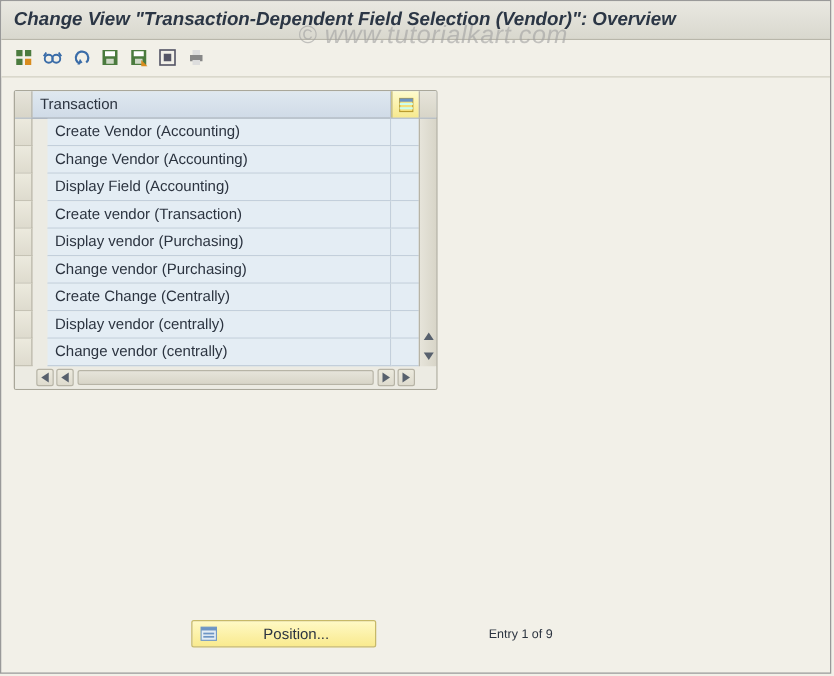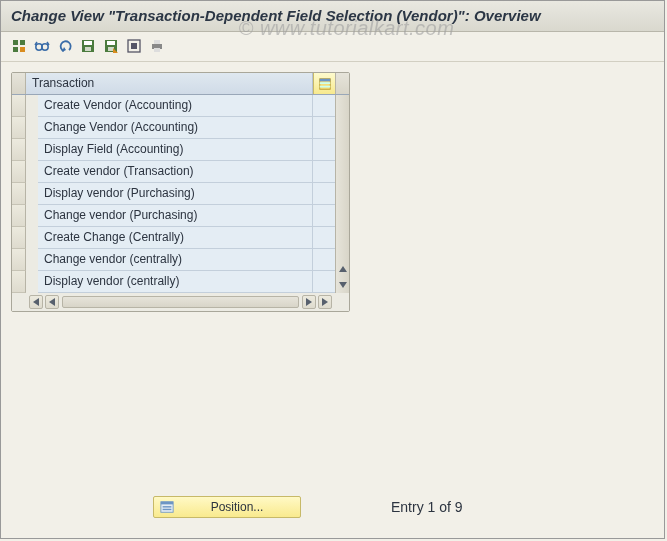--- a/index.html
+++ b/index.html
@@ -195,21 +195,21 @@
       font-size:12px;
       color:#2c3440;
       cursor:pointer;
       gap:6px;
     }
     .position-btn svg { width:14px; height:14px; flex:none; }
     .position-btn span { flex:1; text-align:center; }
     .entry-status {
       position:absolute;
       left: 390px;
-      font-size:14px;
+      font-size:10px;
       color:#2c3440;
     }
 
     
     .watermark {
       position:absolute;
       top: 16px; left:0; right:0;
       text-align:center;
       font-size:20px;
       font-style: italic;
@@ -309,22 +309,22 @@
         <div class="sel-cell"></div>
       </div>
       <div class="rows-col">
         <div class="data-cell">Create Vendor (Accounting)</div>
         <div class="data-cell">Change Vendor (Accounting)</div>
         <div class="data-cell">Display Field (Accounting)</div>
         <div class="data-cell">Create vendor (Transaction)</div>
         <div class="data-cell">Display vendor (Purchasing)</div>
         <div class="data-cell">Change vendor (Purchasing)</div>
         <div class="data-cell">Create Change (Centrally)</div>
+        <div class="data-cell">Display vendor (centrally)</div>
         <div class="data-cell">Change vendor (centrally)</div>
-        <div class="data-cell">Display vendor (centrally)</div>
       </div>
       <div class="vscroll-body">
         <div class="vscroll-spacer">
           <div class="spacer-cell"></div>
           <div class="spacer-cell"></div>
           <div class="spacer-cell"></div>
           <div class="spacer-cell"></div>
           <div class="spacer-cell"></div>
           <div class="spacer-cell"></div>
           <div class="spacer-cell"></div>

